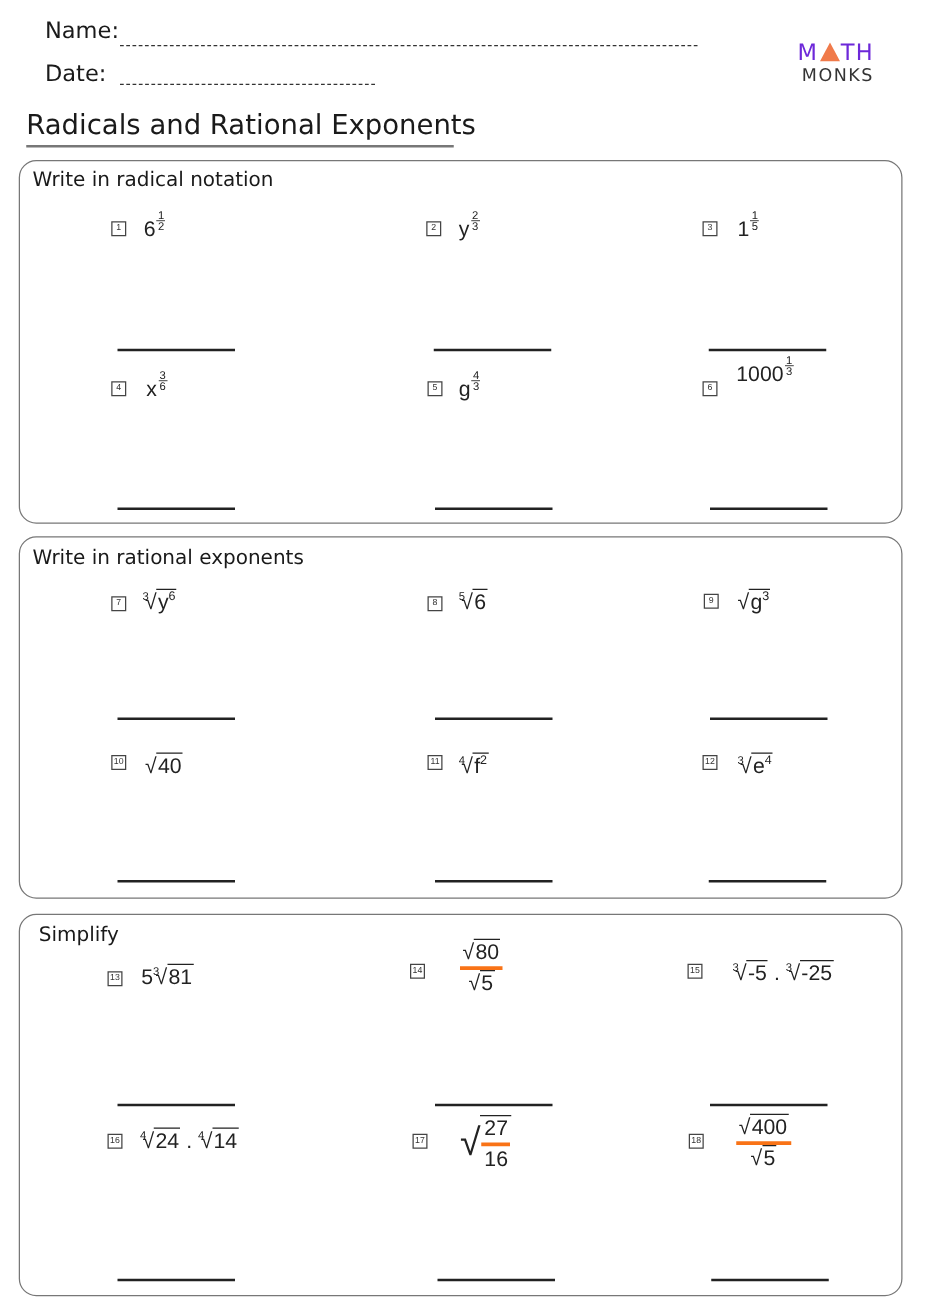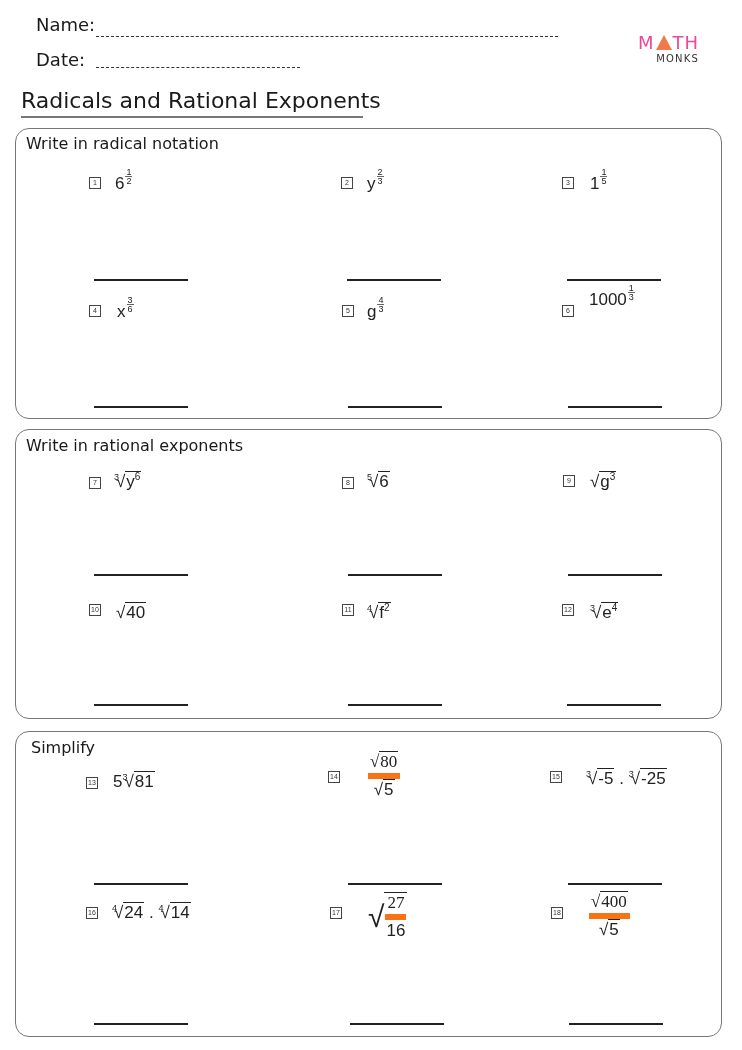--- a/index.html
+++ b/index.html
@@ -1,39 +1,39 @@
 <!DOCTYPE html>
 <html><head>
 <meta charset="utf-8">
 <style>
   html, body { margin:0; padding:0; background:#fff; }
   body { width:742px; height:1050px; position:relative; overflow:hidden;
          font-family:"Liberation Sans", sans-serif; color:#222; }
   .abs { position:absolute; }
   .hdr-label { font-family:"DejaVu Sans", sans-serif; font-size:18px; color:#1a1a1a; }
   .dash-line { border-bottom:1.5px dashed #333; height:0; }
-  .logo-math { font-family:"DejaVu Sans", sans-serif; font-size:18px; letter-spacing:1px; color:#ec4899; }
+  .logo-math { font-family:"DejaVu Sans", sans-serif; font-size:18px; letter-spacing:1px; color:#6d28d9; }
   .logo-tri { display:inline-block; width:0; height:0; border-left:8px solid transparent; border-right:8px solid transparent; border-bottom:15px solid #f07a4a; vertical-align:-1px; margin:0 1px; }
-  .logo-monks { font-family:"DejaVu Sans", sans-serif; font-size:10px; letter-spacing:1.2px; color:#333; }
+  .logo-monks { font-family:"DejaVu Sans", sans-serif; font-size:14px; letter-spacing:1.2px; color:#333; }
   .page-title { font-family:"DejaVu Sans", sans-serif; font-size:22px; color:#1a1a1a; }
   .title-rule { height:2px; background:#777; }
   .section { border:1px solid #777; border-radius:14px; }
   .section-title { font-family:"DejaVu Sans", sans-serif; font-size:16px; color:#1a1a1a; }
   .qnum { position:absolute; width:10px; height:10px; border:1px solid #444; font-size:7px; line-height:10px; text-align:center; color:#333; }
   .expr { position:absolute; font-family:"Liberation Sans", sans-serif; font-size:17px; color:#222; white-space:nowrap; }
   .frac-exp { display:inline-block; vertical-align:top; font-size:9px; line-height:8px; text-align:center; margin-left:1px; position:relative; top:-6px; }
   .frac-exp .n { display:block; border-bottom:0.8px solid #666; padding:0 1px; }
   .frac-exp .d { display:block; padding:0 1px; }
   .idx { font-size:9px; position:relative; top:-7px; margin-right:-3px; }
   .rad { display:inline-block; }
   .radicand { border-top:1px solid #222; padding:0 1px; }
   .sup { font-size:10px; position:relative; top:-7px; }
   .ans-line { position:absolute; height:0; border-bottom:2px solid #222; width:94px; }
   .bigfrac { display:inline-block; vertical-align:middle; text-align:center; }
-  .bigfrac .top { display:block; border-bottom:6px solid #f97316; padding:0 2px 1px;font-family:Liberation Serif, serif; }
+  .bigfrac .top { display:block; border-bottom:3px solid #f97316; padding:0 2px 1px; }
   .bigfrac .bot { display:block; padding-top:1px; }
 </style>
 </head>
 <body>
 
 <div class="abs hdr-label" style="left:36px;top:14px;">Name:</div>
 <div class="abs dash-line" style="left:96px;top:36px;width:462px;"></div>
 <div class="abs hdr-label" style="left:36px;top:49px;">Date:</div>
 <div class="abs dash-line" style="left:96px;top:67px;width:204px;"></div>
 

